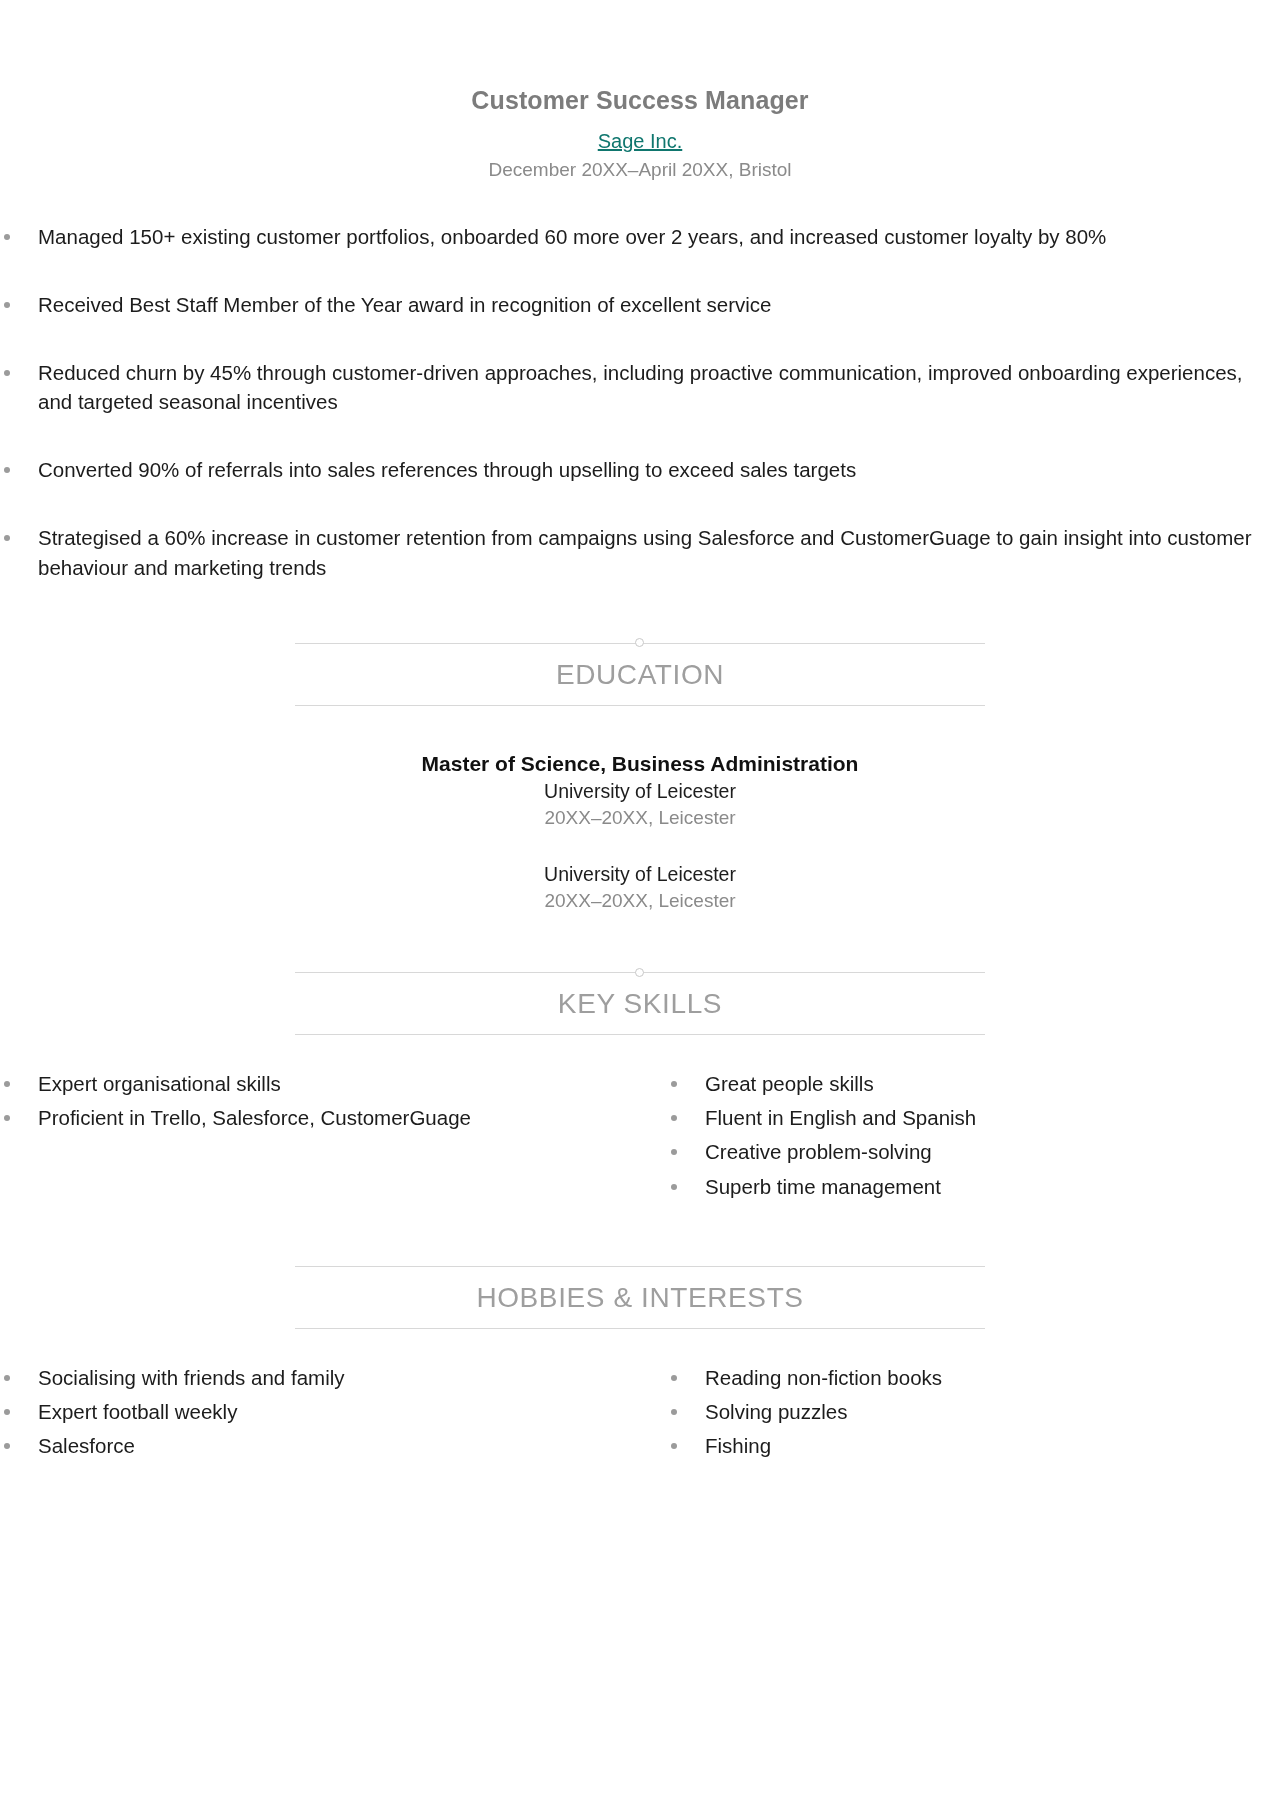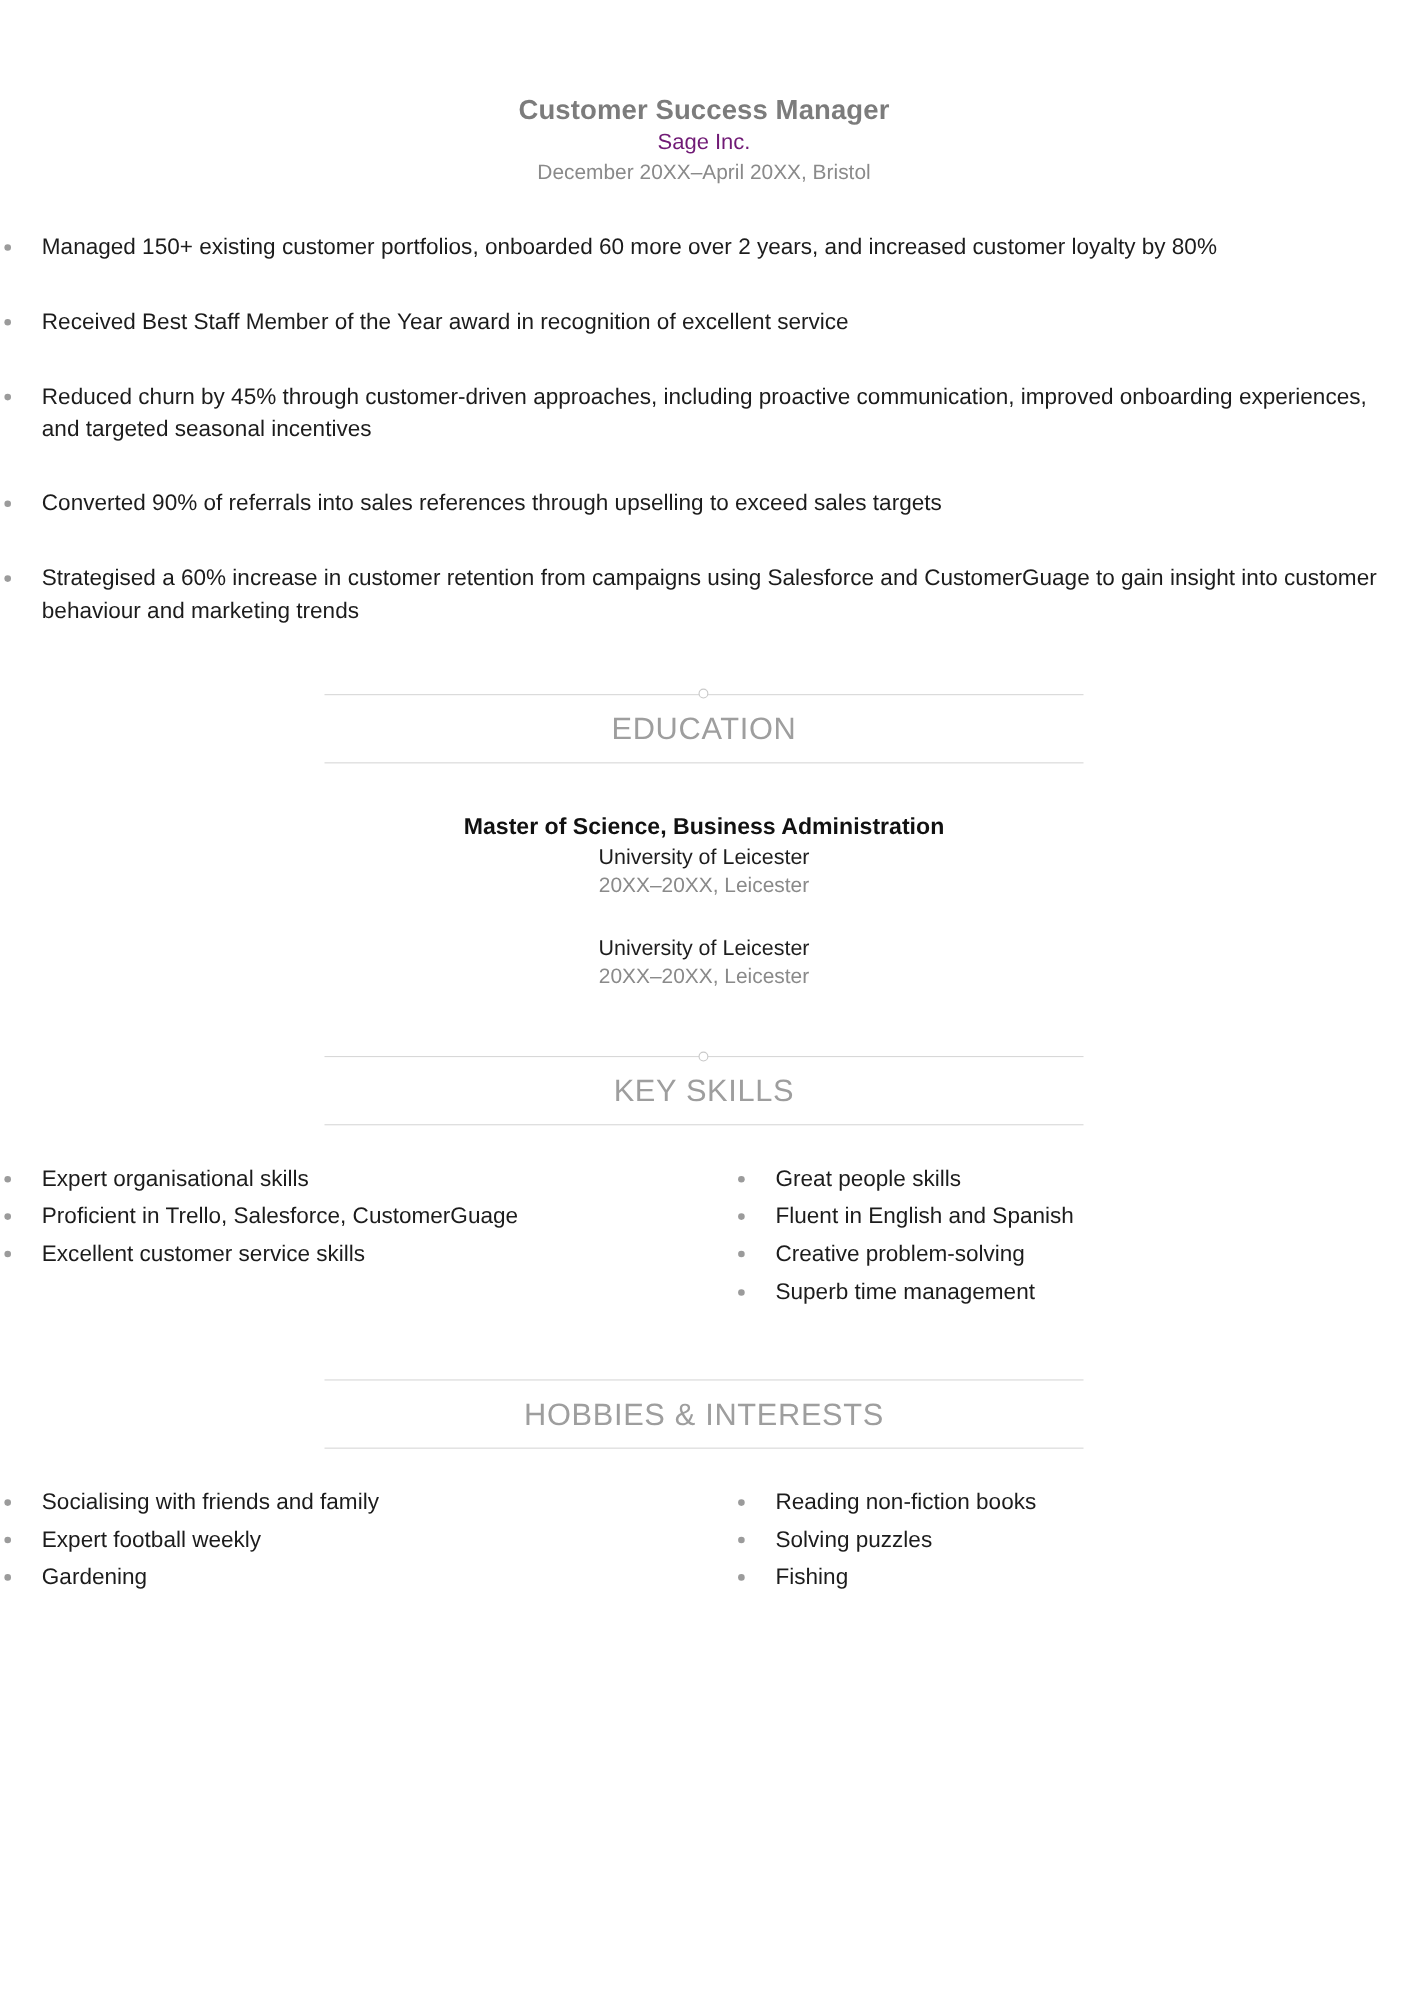--- a/index.html
+++ b/index.html
@@ -30,23 +30,24 @@
   }
   .exp-title {
     font-size: 25px;
     font-weight: bold;
     color: #7c7c7c;
     letter-spacing: 0.1px;
     line-height: 1.25;
   }
   .exp-company {
     font-size: 20px;
-    color: #701a75;
+    color: #0f766e;
     line-height: 1.35;
-    margin-top: 0;
+    margin-top: 12px;
+    text-decoration: underline;
   }
   .exp-meta {
     font-size: 19px;
     color: #8a8a8a;
     line-height: 1.35;
     margin-top: 2px;
   }
 
   
   ul.bullets {
@@ -216,21 +217,20 @@
     <div class="rule"></div>
   </div>
 
   <div class="spacer-list-top"></div>
 
   <div class="two-col">
     <div class="col left">
       <ul class="bullets">
         <li>Expert organisational skills</li>
         <li>Proficient in Trello, Salesforce, CustomerGuage</li>
-        <li>Excellent customer service skills</li>
       </ul>
     </div>
     <div class="col right">
       <ul class="bullets">
         <li>Great people skills</li>
         <li>Fluent in English and Spanish</li>
         <li>Creative problem-solving</li>
         <li>Superb time management</li>
       </ul>
     </div>
@@ -244,21 +244,21 @@
     <div class="rule"></div>
   </div>
 
   <div class="spacer-list-top"></div>
 
   <div class="two-col">
     <div class="col left">
       <ul class="bullets">
         <li>Socialising with friends and family</li>
         <li>Expert football weekly</li>
-        <li>Gardening</li>
+        <li>Salesforce</li>
       </ul>
     </div>
     <div class="col right">
       <ul class="bullets">
         <li>Reading non-fiction books</li>
         <li>Solving puzzles</li>
         <li>Fishing</li>
       </ul>
     </div>
   </div>

